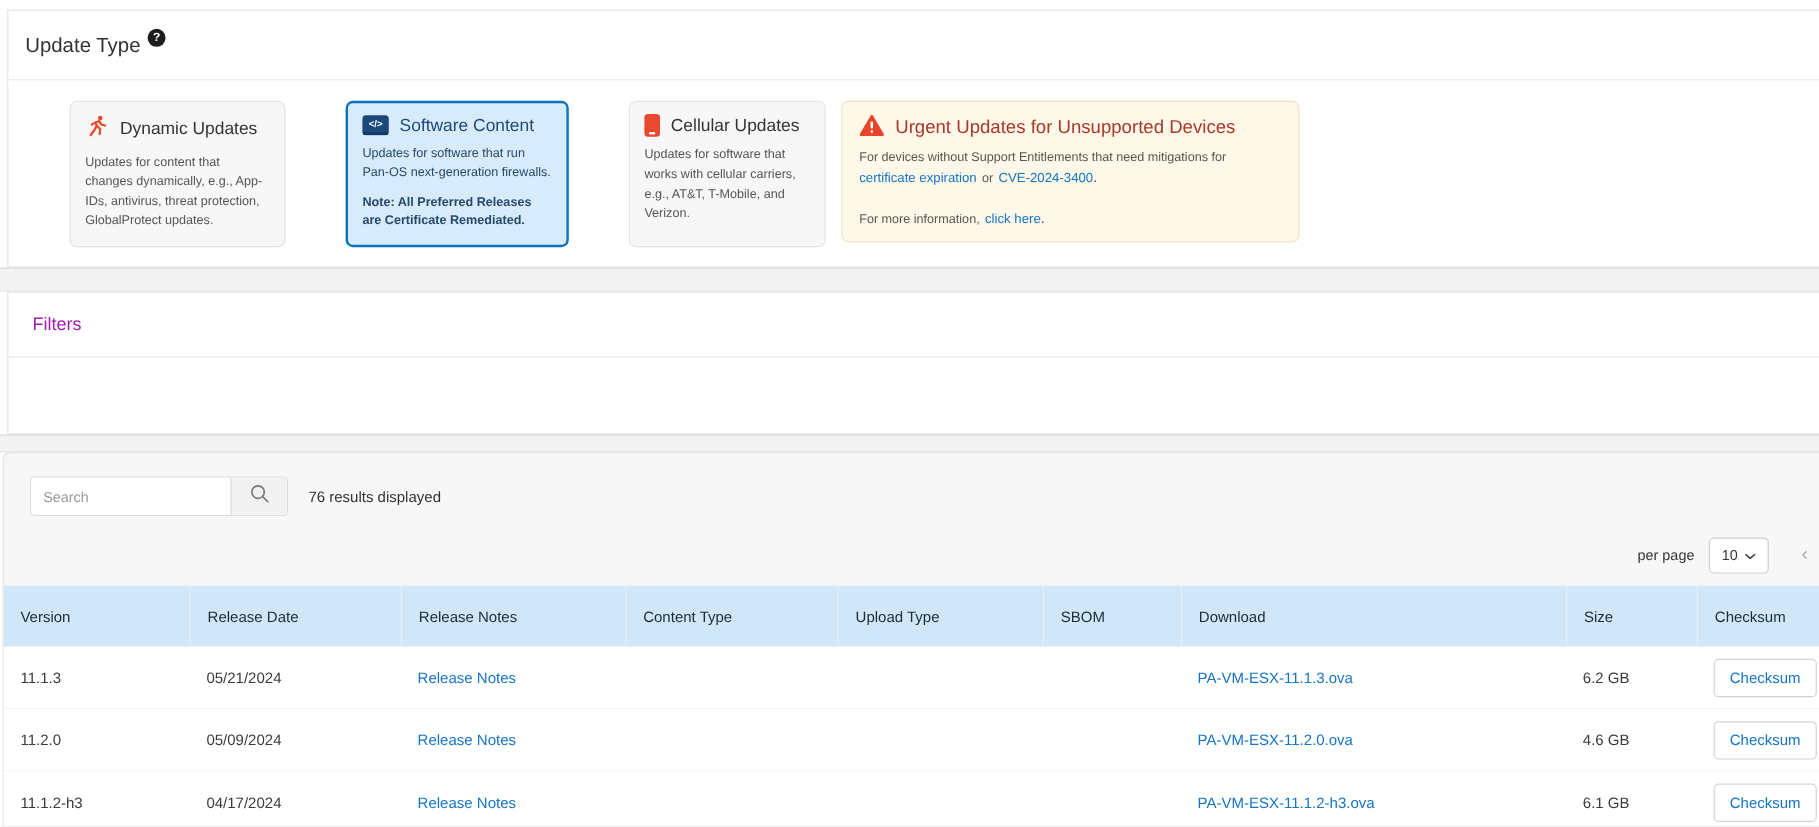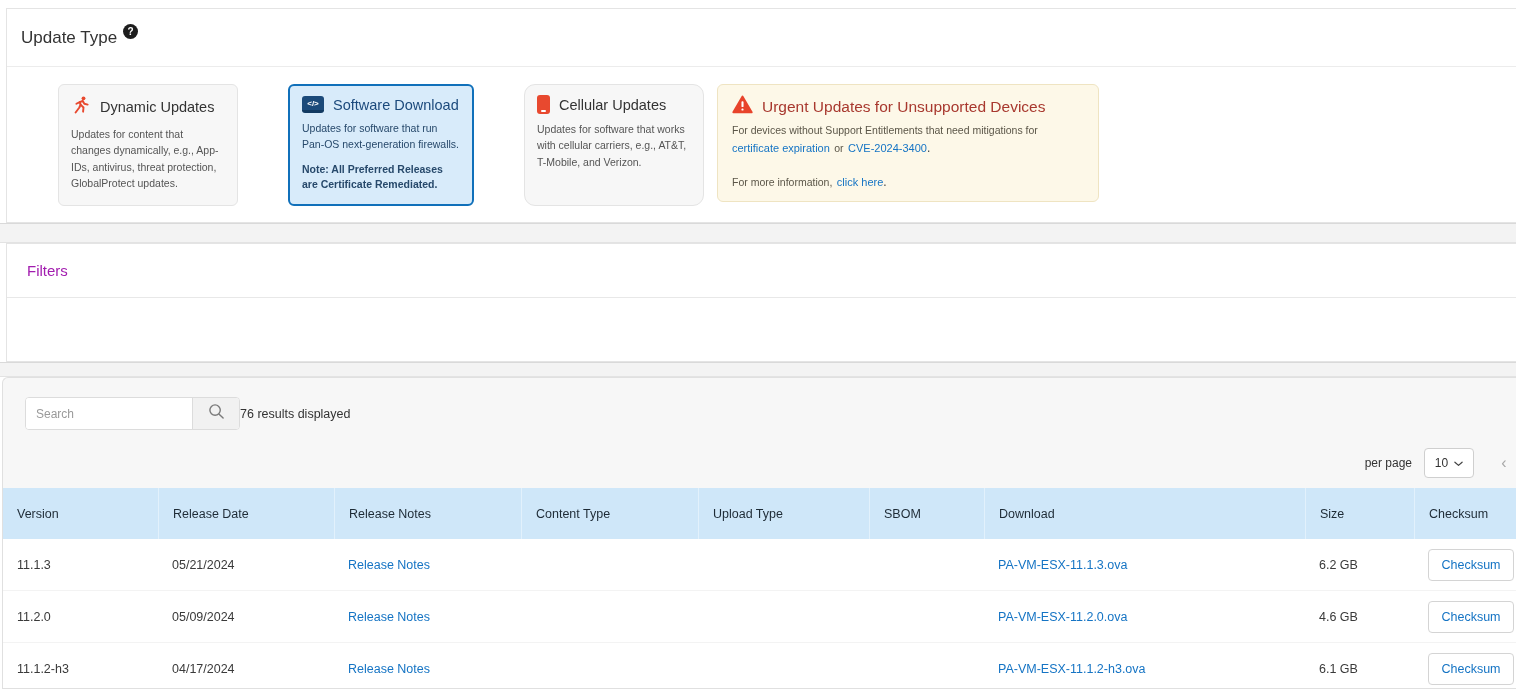--- a/index.html
+++ b/index.html
@@ -19,21 +19,21 @@
   .sec1-title { font-size: 17px; color: #333; }
   .help-icon { width: 15px; height: 15px; border-radius: 50%; background: #1d1d1d; color: #fff;
     font-size: 10px; font-weight: bold; display: inline-flex; align-items: center; justify-content: center;
     margin-left: 6px; transform: translateY(-6px); cursor: pointer; }
 
   
   .cards { display: flex; gap: 13px; padding: 17px 14px 0 14px; align-items: flex-start; }
   .card { background: #f7f7f7; border: 1px solid #e4e4e4; border-radius: 6px; padding: 10px 12px; height: 122px; cursor: pointer; margin-left: 37px; }
   .card-dynamic { width: 180px; }
   .card-software { width: 186px; background: #d8ebfa; border: 2px solid #1070ba; }
-  .card-cellular { width: 180px; border-radius: 11px; }
+  .card-cellular { width: 164px; }
   .card-title-row { display: flex; align-items: center; gap: 9px; margin-bottom: 7px; }
   .card-title { font-size: 14.5px; color: #333; }
   .card-software .card-title { color: #1c4a7c; }
   .card-desc { font-size: 10.5px; line-height: 1.55; color: #555; }
   .card-software .card-desc { color: #27496b; }
   .card-note { font-size: 10.5px; line-height: 1.5; color: #27496b; font-weight: bold; margin-top: 9px; }
 
   .icon-code { width: 22px; height: 17px; background: #1b4a7a; border-radius: 3px; color: #fff;
     font-size: 8px; font-weight: bold; display: flex; align-items: center; justify-content: center;
     border-bottom: 3px solid #123a61; }
@@ -55,21 +55,21 @@
   
   .sec2-head { height: 54px; display: flex; align-items: center; padding-left: 20px; border-bottom: 1px solid #e8e8e8; }
   .sec2-title { font-size: 15px; color: #a21caf; }
   .sec2-body { display: flex; align-items: center; padding: 17px 0 0 80px; gap: 12px; }
   .ct-label { font-size: 12px; color: #555; }
   .ct-select { width: 318px; height: 31px; border: 1.5px solid #1673c8; border-radius: 4px; background: #fff;
     display: flex; align-items: center; justify-content: space-between; padding: 0 12px 0 10px;
     font-size: 12.5px; color: #444; cursor: pointer; }
 
   
-  .search-row { display: flex; align-items: center; padding: 19px 0 0 22px; }
+  .search-row { display: flex; align-items: center; gap: 17px; padding: 19px 0 0 22px; }
   .search-box { width: 215px; height: 33px; background: #fff; border: 1px solid #dcdcdc; border-radius: 4px;
     display: flex; overflow: hidden; }
   .search-box input { flex: 1; border: 0; outline: none; padding: 0 10px; font-size: 12px; color: #333;
     font-family: "Liberation Sans", sans-serif; min-width: 0; }
   .search-box input::placeholder { color: #9a9a9a; }
   .search-btn { width: 47px; background: #f1f1f1; border-left: 1px solid #dcdcdc; display: flex;
     align-items: center; justify-content: center; cursor: pointer; }
   .results-count { font-size: 12.5px; color: #333; }
 
   .perpage-row { display: flex; align-items: center; justify-content: flex-end; gap: 12px;
@@ -122,21 +122,21 @@
           </svg>
         </span>
         <span class="card-title">Dynamic Updates</span>
       </div>
       <div class="card-desc">Updates for content that changes dynamically, e.g., App-IDs, antivirus, threat protection, GlobalProtect updates.</div>
     </div>
 
     <div class="card card-software">
       <div class="card-title-row">
         <span class="icon-code">&lt;/&gt;</span>
-        <span class="card-title">Software Download</span>
+        <span class="card-title">Software Content</span>
       </div>
       <div class="card-desc">Updates for software that run Pan-OS next-generation firewalls.</div>
       <div class="card-note">Note: All Preferred Releases are Certificate Remediated.</div>
     </div>
 
     <div class="card card-cellular">
       <div class="card-title-row">
         <span class="icon-phone"></span>
         <span class="card-title">Cellular Updates</span>
       </div>

